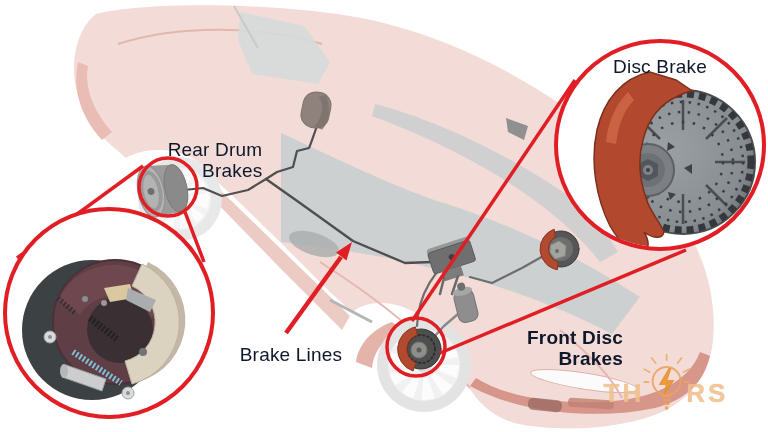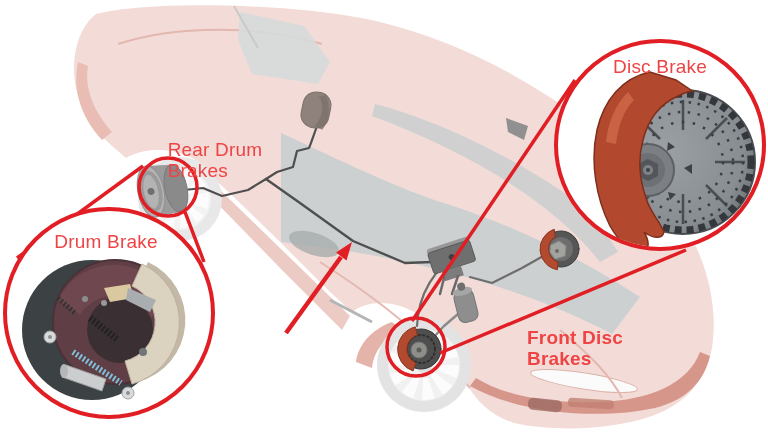--- a/index.html
+++ b/index.html
@@ -3,21 +3,21 @@
 <meta charset="utf-8">
 <style>
   html,body{margin:0;padding:0;background:#ffffff;}
   #stage{
     position:relative;width:768px;height:432px;overflow:hidden;background:#ffffff;
     font-family:"Liberation Sans","DejaVu Sans",sans-serif;
   }
   #scene{position:absolute;left:0;top:0;}
   .label{
     position:absolute;transform:translate(-50%,-50%);
-    color:#ef4444;font-size:19px;line-height:21px;text-align:left;
+    color:#0f172a;font-size:19px;line-height:21px;text-align:right;
     white-space:pre-line;letter-spacing:0.2px;
   }
   #logo{
     position:absolute;left:666px;top:393px;transform:translate(-50%,-50%);
     display:flex;align-items:center;opacity:.88;
   }
   #logo .ltr{
     color:#f0c08e;font-size:26px;font-weight:700;letter-spacing:3px;
     text-shadow:0 0 1px #e9ac6d;
   }
@@ -219,18 +219,37 @@
 
   <g>
     <line x1="286" y1="333" x2="341" y2="257" stroke="#e01e24" stroke-width="4.5"></line>
     <polygon points="352,242 346.5,260.4 336.1,252.6" fill="#e01e24"></polygon>
   </g>
 </svg>
 
 <div class="label" style="left:215px;top:120px;margin-top:40px;">Rear Drum
 Brakes</div>
 <div class="label" style="left:660px;top:66px;">Disc Brake</div>
-<div class="label" style="left:106px;top:241px;">Drum Brake</div>
+<div class="label" style="left:291px;top:354px;">Brake Lines</div>
 <div class="label" style="left:575px;top:348px;font-weight:bold;">Front Disc
 Brakes</div>
 
-
+<div id="logo">
+  <span class="ltr">TH</span>
+  <svg width="46" height="58" viewBox="0 0 46 58">
+    <g stroke="#eca85f" stroke-width="1.8" stroke-linecap="round" fill="none" opacity="0.95">
+      <line x1="23" y1="6" x2="23" y2="0"></line>
+      <line x1="12" y1="9" x2="8" y2="4"></line>
+      <line x1="34" y1="9" x2="38" y2="4"></line>
+      <line x1="6" y1="18" x2="0" y2="15"></line>
+      <line x1="40" y1="18" x2="46" y2="15"></line>
+      <line x1="5" y1="28" x2="0" y2="28"></line>
+      <line x1="41" y1="28" x2="46" y2="28"></line>
+    </g>
+    <circle cx="23" cy="27" r="14" fill="none" stroke="#eda25b" stroke-width="2"></circle>
+    <polygon points="25,14 15,31 22,31 19,44 31,26 24,26 28,14" fill="#e8922c"></polygon>
+    <path d="M 18,42 L 28,42 M 19,46 L 27,46 M 20,50 L 26,50" stroke="#eda25b" stroke-width="1.8" fill="none"></path>
+    <circle cx="23" cy="54" r="2" fill="#eda25b"></circle>
+  </svg>
+  <span class="ltr">RS</span>
 </div>
 
+</div>
+
 </body></html>

